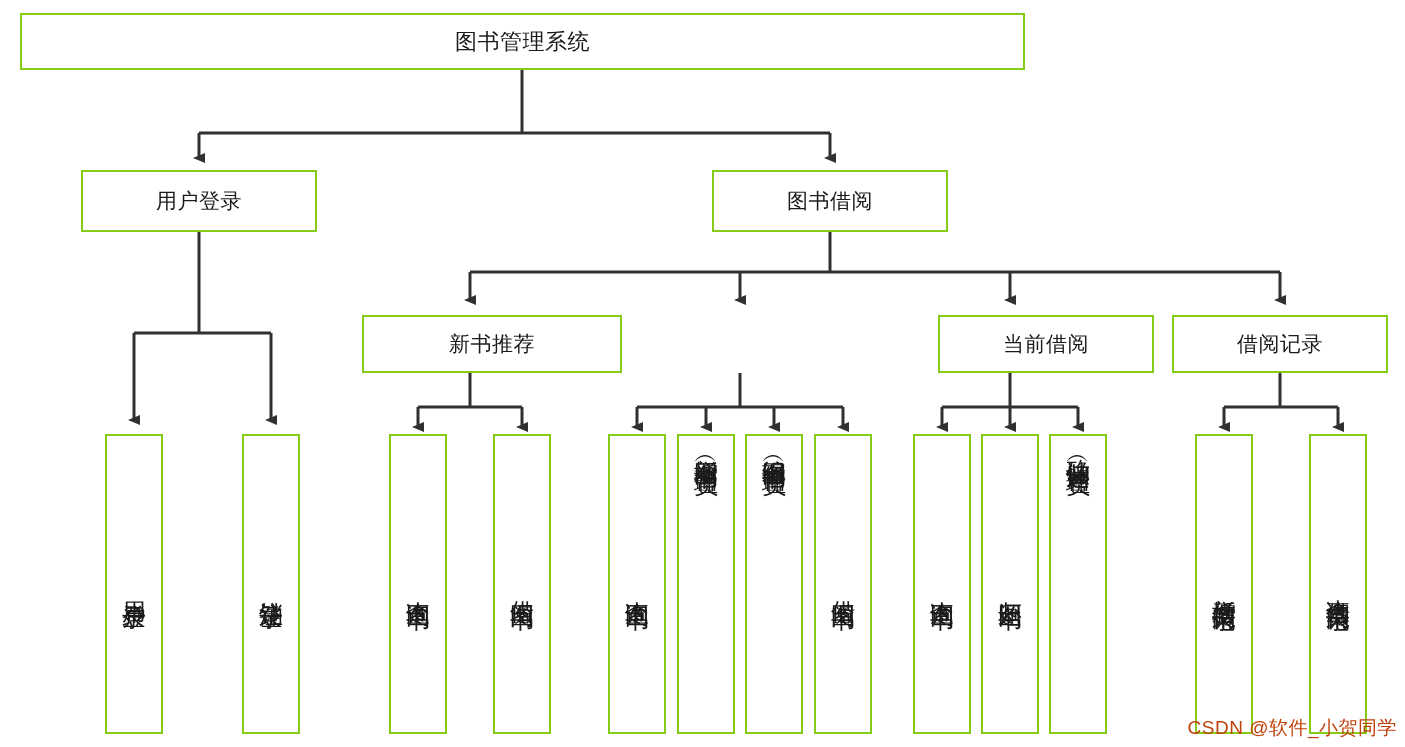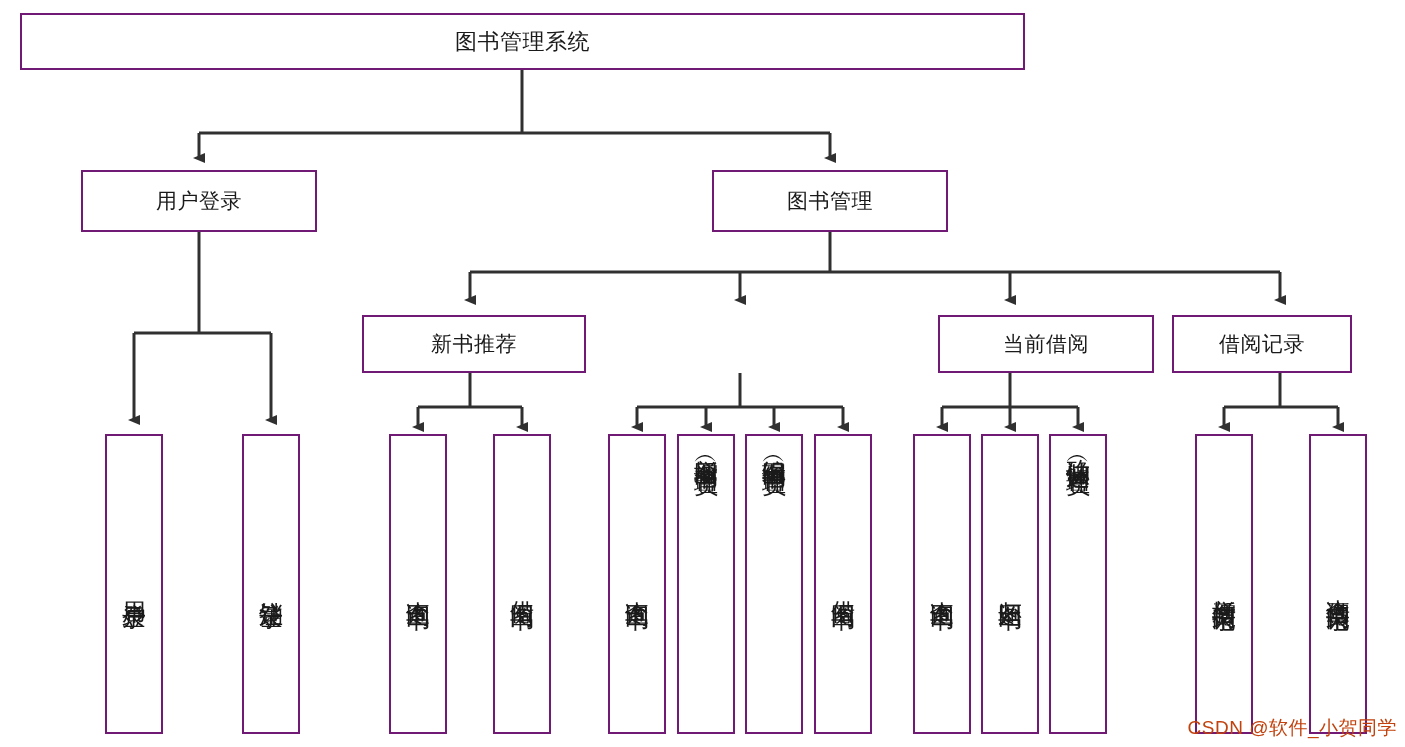--- a/index.html
+++ b/index.html
@@ -20,21 +20,21 @@
   #diagram-svg {
     position: absolute;
     left: 0;
     top: 0;
     width: 1405px;
     height: 747px;
   }
   .node {
     position: absolute;
     box-sizing: border-box;
-    border: 2px solid #701a75;
+    border: 2px solid #84cc16;
     background: #ffffff;
     display: flex;
     align-items: center;
     justify-content: center;
     color: #1a1a1a;
   }
   .node-label {
     display: block;
     line-height: 1.05;
     text-align: center;
@@ -130,30 +130,30 @@
   </svg>
 
   <div class="node root horizontal" style="left:20px; top:13px; width:1005px; height:57px;">
     <span class="node-label">图书管理系统</span>
   </div>
 
   <div class="node horizontal" style="left:81px; top:170px; width:236px; height:62px;">
     <span class="node-label">用户登录</span>
   </div>
   <div class="node horizontal" style="left:712px; top:170px; width:236px; height:62px;">
-    <span class="node-label">图书管理</span>
-  </div>
-
-  <div class="node horizontal" style="left:362px; top:315px; width:224px; height:58px;">
+    <span class="node-label">图书借阅</span>
+  </div>
+
+  <div class="node horizontal" style="left:362px; top:315px; width:260px; height:58px;">
     <span class="node-label">新书推荐</span>
   </div>
   <div class="node horizontal" style="left:902px; top:315px; width:216px; height:58px;margin-left:36px;">
     <span class="node-label">当前借阅</span>
   </div>
-  <div class="node horizontal" style="left:1172px; top:315px; width:180px; height:58px;">
+  <div class="node horizontal" style="left:1172px; top:315px; width:216px; height:58px;">
     <span class="node-label">借阅记录</span>
   </div>
 
   <div class="node vertical centered" style="left:105px; top:434px; width:58px; height:300px;">
     <span class="node-label">用户登录</span>
   </div>
   <div class="node vertical centered" style="left:242px; top:434px; width:58px; height:300px;">
     <span class="node-label">注销登录</span>
   </div>
 

